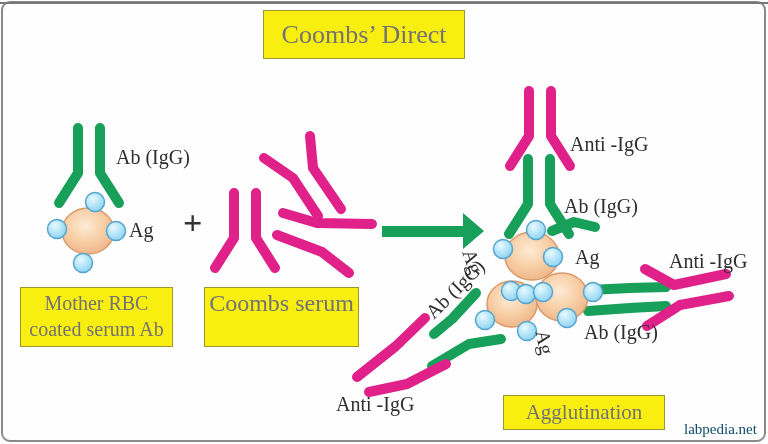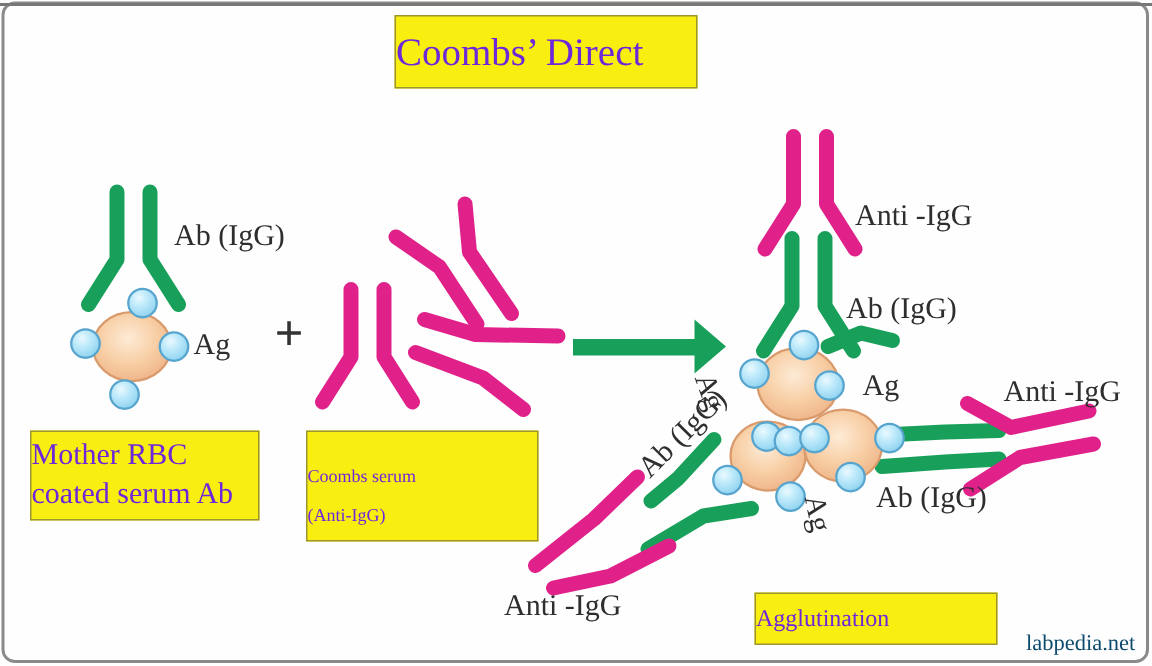--- a/index.html
+++ b/index.html
@@ -10,27 +10,27 @@
   .frame{
     position:absolute; left:1px; top:1px; right:2px; bottom:2px;
     border:2px solid #8a8a8a; border-radius:9px; pointer-events:none;
   }
   .frame-top{
     position:absolute; left:0; top:2px; width:100%; height:2px; background:#777;
   }
   svg.art{position:absolute;left:0;top:0;}
   .ybox{
     position:absolute; background:#F8EF11; border:1px solid #9c9530;
-    color:#6d28d9; 
+    color:#737373; text-align:center;
   }
   .ybox .bl{display:block;}
   #title-box{left:263px; top:10px; width:200px; height:47px; line-height:47px; font-size:26px;}
   #box-mother{left:20px; top:287px; width:151px; height:56px; font-size:20px; line-height:26px; padding-top:2px;}
-  #box-serum{left:204px; top:287px; width:153px; height:56px; font-size:12px; line-height:26px; padding-top:16px;}
-  #box-agglut{left:503px; top:395px; width:160px; height:33px; line-height:33px; font-size:16px;}
+  #box-serum{left:204px; top:287px; width:153px; height:56px; font-size:24px; line-height:26px; padding-top:2px;}
+  #box-agglut{left:503px; top:395px; width:160px; height:33px; line-height:33px; font-size:21px;}
   .lbl{
     position:absolute; font-size:20px; color:#2e2e2e; white-space:nowrap; line-height:1.1;
   }
   .plus{font-size:34px; font-weight:bold; color:#333;}
   .rot{transform-origin:left top;}
   .watermark{position:absolute; left:684px; top:421px; font-size:15px; color:#0c4a6e;}
   .gbar,.mbar{fill:none; stroke-width:10; stroke-linecap:round; stroke-linejoin:round;}
   .gbar{stroke:#18A05A;}
   .mbar{stroke:#E0218A;}
 </style>
@@ -110,21 +110,20 @@
 
   <div class="ybox" id="title-box">
     <span>Coombs’ Direct</span>
   </div>
   <div class="ybox" id="box-mother">
     <span class="bl">Mother RBC</span>
     <span class="bl">coated serum Ab</span>
   </div>
   <div class="ybox" id="box-serum">
     <span class="bl">Coombs serum</span>
-    <span class="bl">(Anti-IgG)</span>
   </div>
   <div class="ybox" id="box-agglut">
     <span>Agglutination</span>
   </div>
 
   <div class="lbl" style="left:116px; top:146px;">Ab (IgG)</div>
   <div class="lbl" style="left:129px; top:219px;">Ag</div>
   <div class="lbl plus" style="left:183px; top:204px;">+</div>
   <div class="lbl" style="left:570px; top:133px;">Anti -IgG</div>
   <div class="lbl" style="left:564px; top:195px;">Ab (IgG)</div>

